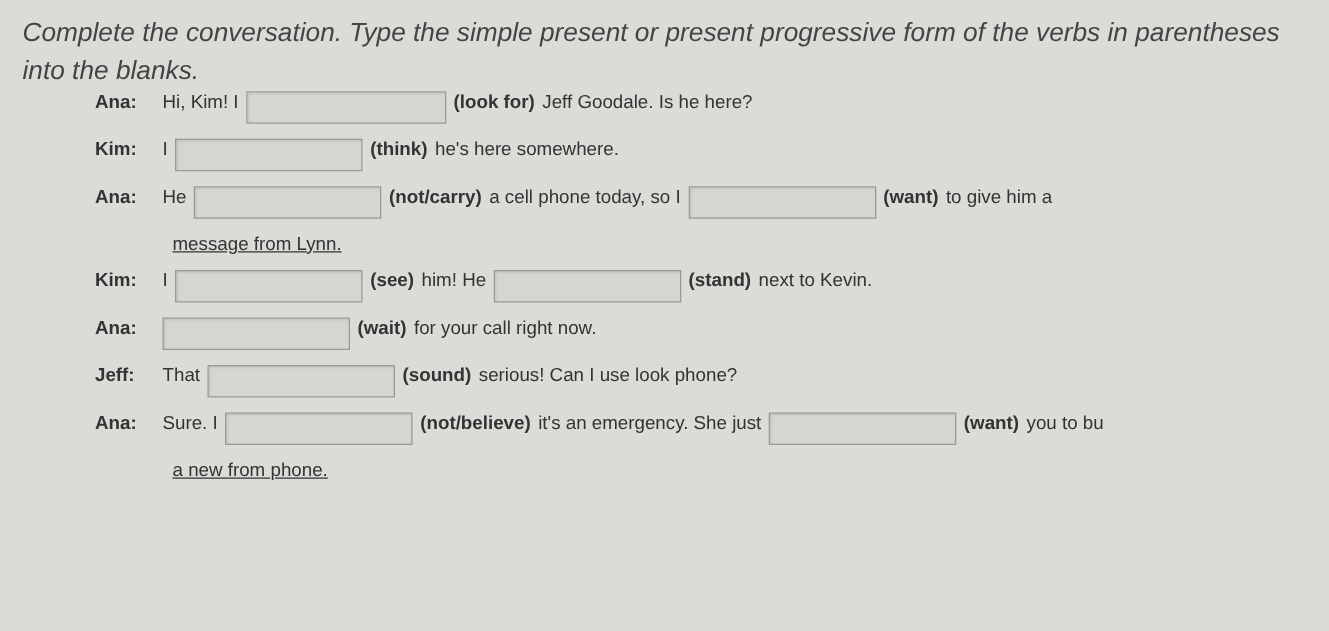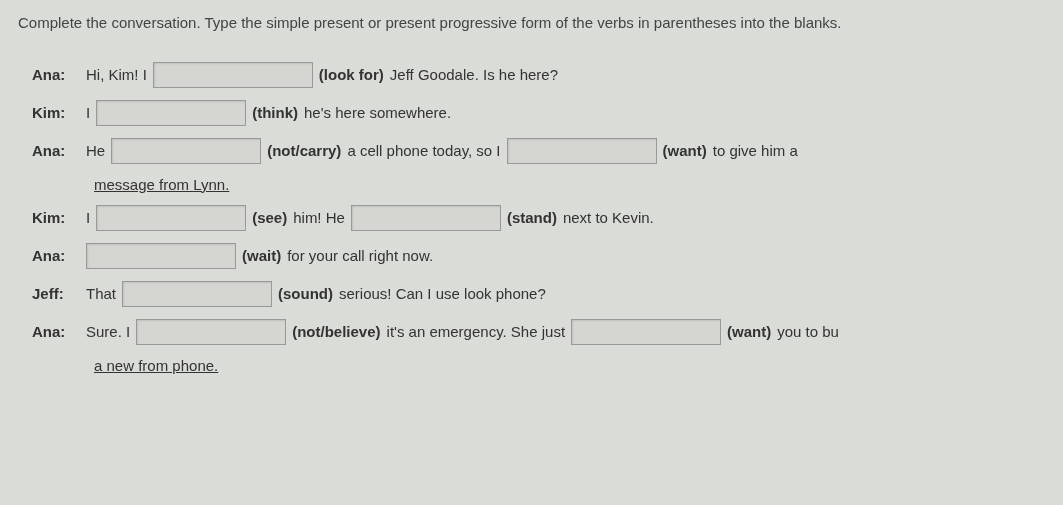--- a/index.html
+++ b/index.html
@@ -6,36 +6,36 @@
     body {
       font-family: Verdana, Geneva, sans-serif;
       background: #dadcd8;
       color: #2a2a2a;
       width: 1063px;
       height: 505px;
       overflow: hidden;
       padding: 12px 18px;
     }
     .instructions {
-      font-size: 15px;
+      font-size: 21px;
       line-height: 1.45;
       color: #444;
-      margin-bottom: 28px;
+      font-style: italic;
     }
     .conversation {
       padding-left: 14px;
     }
     .line {
       display: flex;
-      align-items: center;
       flex-wrap: wrap;
       margin-bottom: 12px;
       font-size: 15px;
       color: #333;
       gap: 6px;
+      margin-left: 44px;
     }
     .continuation {
       padding-left: 62px;
       text-decoration: underline;
     }
     .speaker {
       font-weight: bold;
       min-width: 48px;
       display: inline-block;
     }

